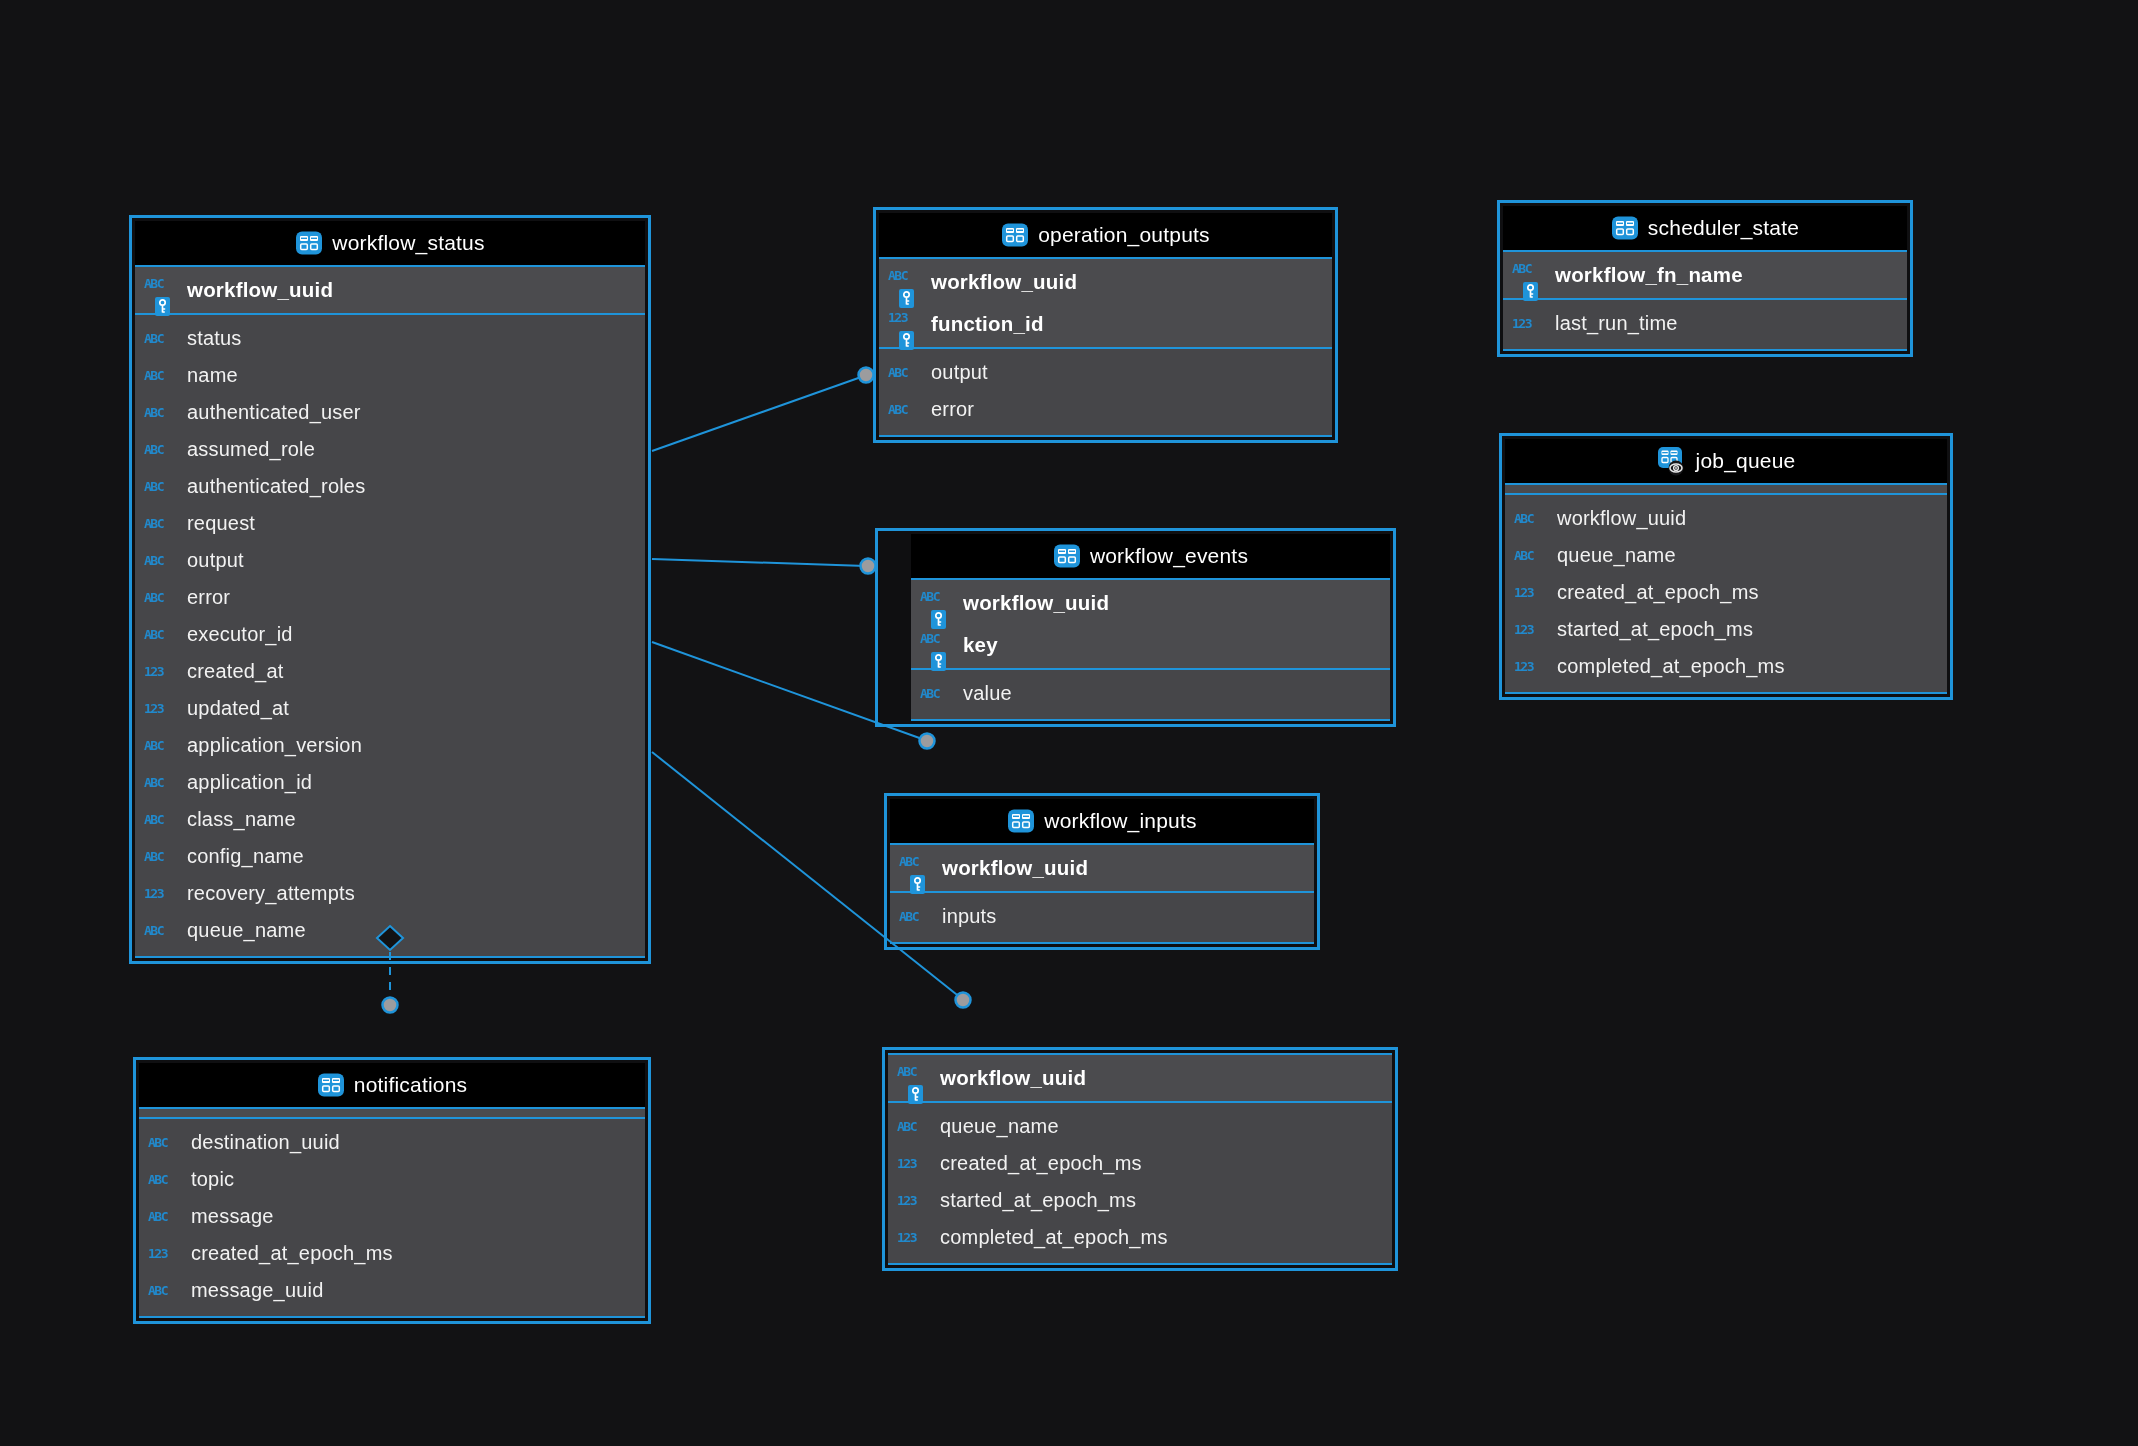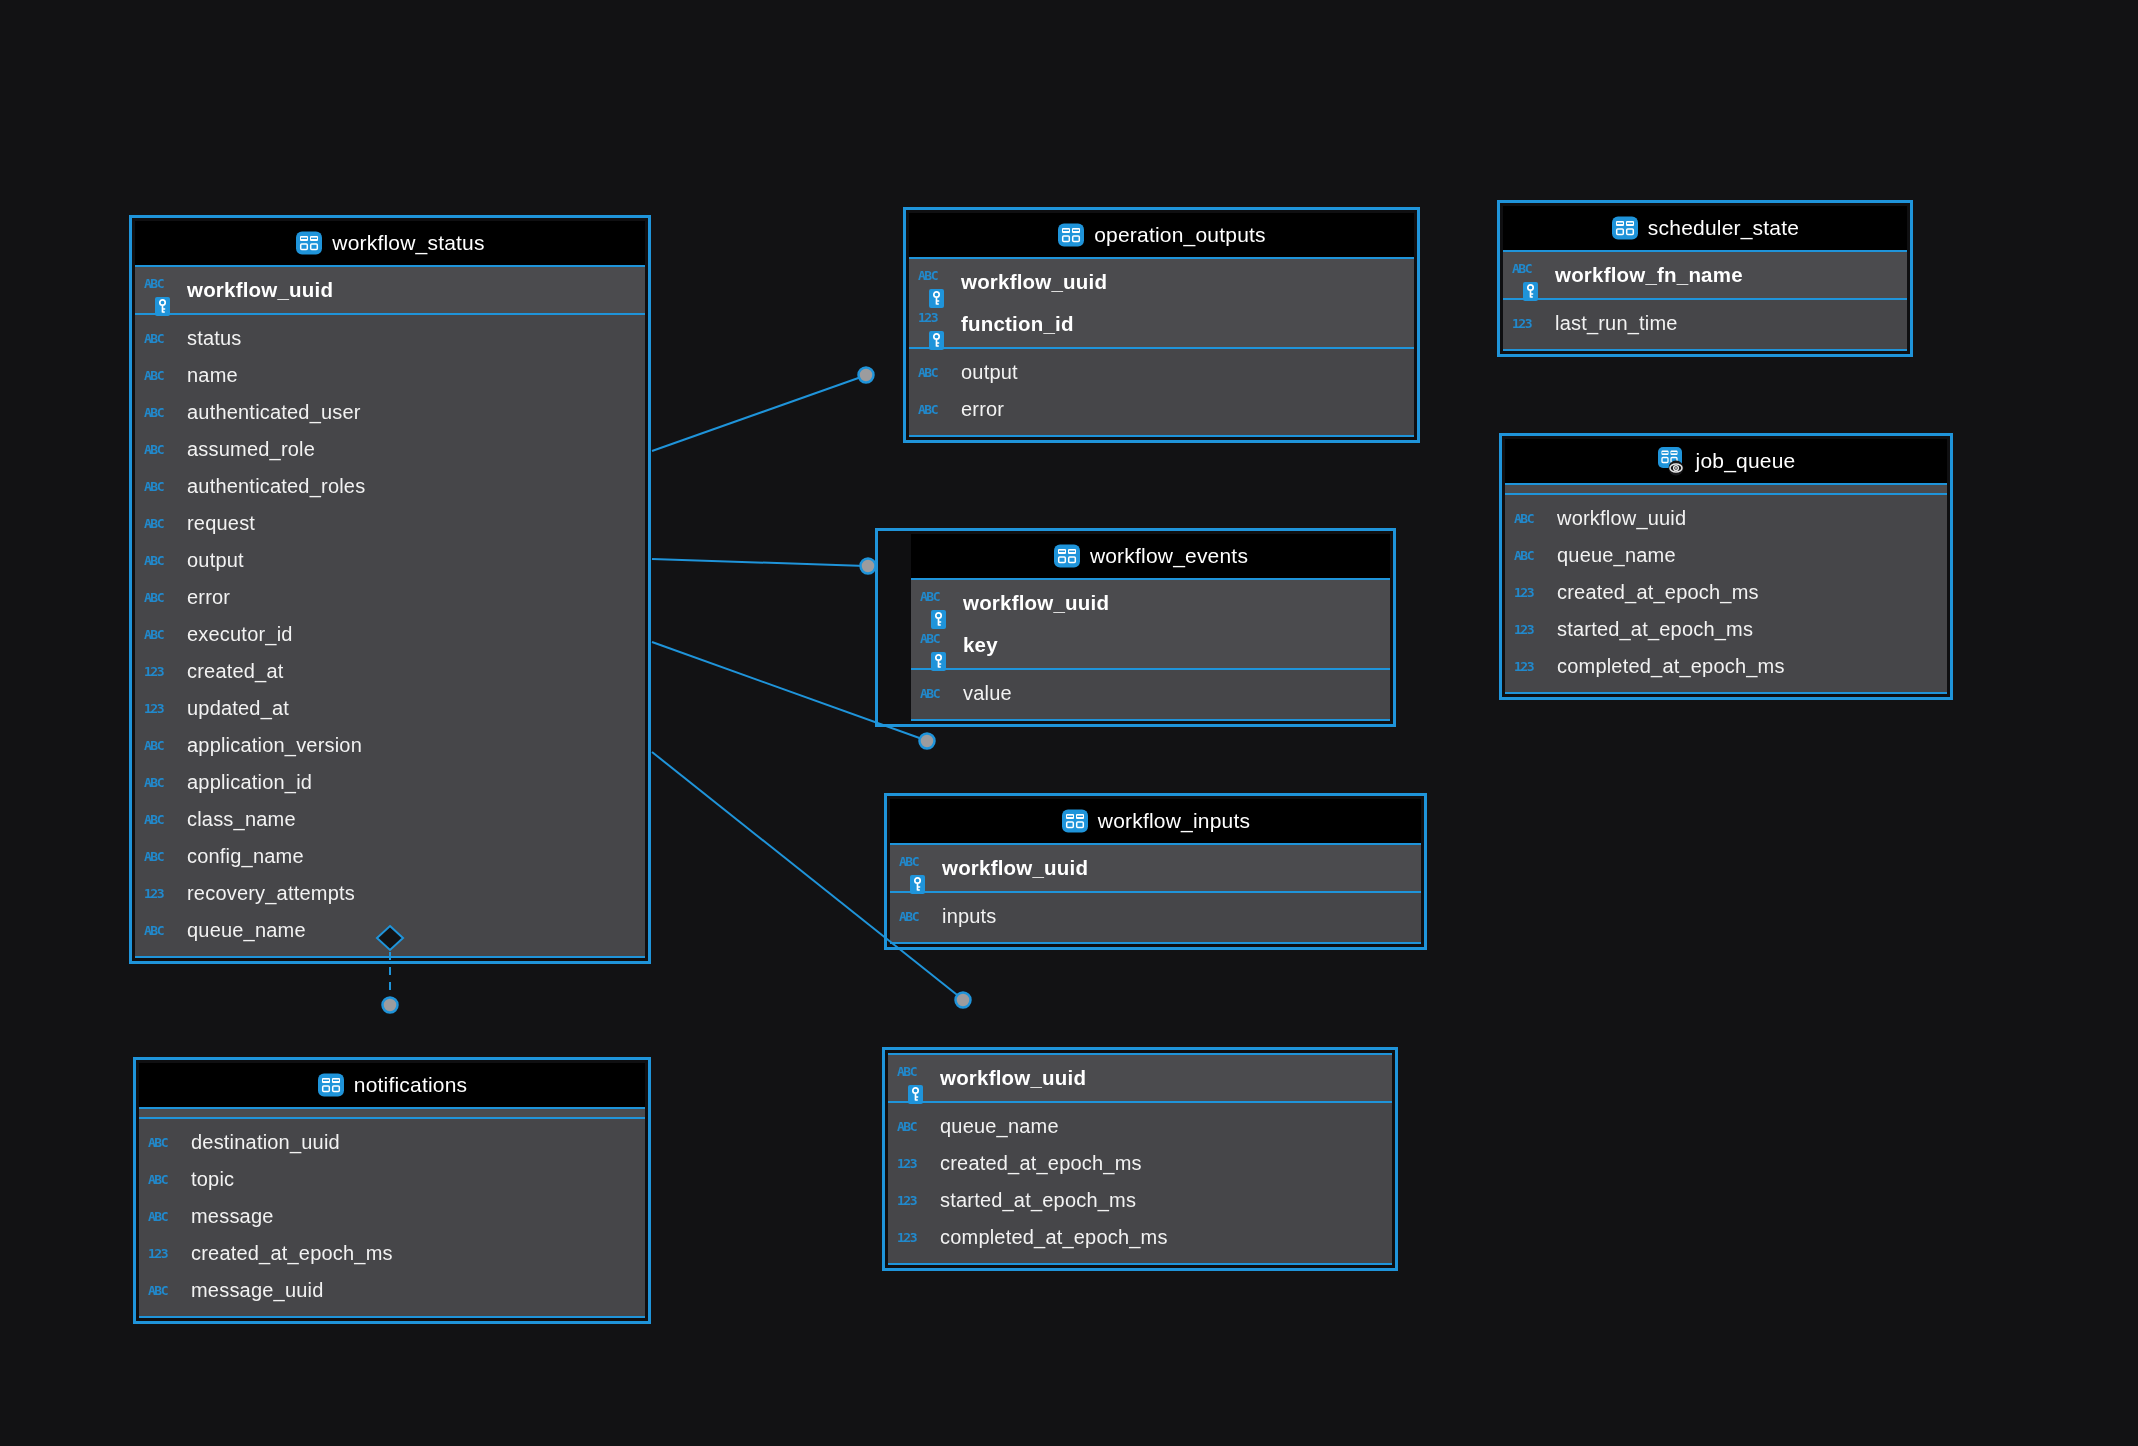--- a/index.html
+++ b/index.html
@@ -163,21 +163,21 @@
             <span class="cname">recovery_attempts</span>
           </div>
           <div class="row">
             <span class="ticon">
               <span class="tglyph">ABC</span>
             </span>
             <span class="cname">queue_name</span>
           </div>
         </div>
       </div>
-      <div class="table" style="left: 903px; top: 163px; width: 517px;">
+      <div class="table" style="left: 873px; top: 163px; width: 465px;">
         <div class="thead">
           <span class="hicon"><svg width="28" height="28" viewBox="0 0 28 28">
               <rect x="1" y="2.5" width="26" height="23" rx="6" fill="#1f94da"></rect>
               <rect x="5" y="7" width="8" height="5" rx="1" fill="#fff"></rect>
               <rect x="15" y="7" width="8" height="5" rx="1" fill="#fff"></rect>
               <rect x="6" y="8.6" width="6" height="1.4" fill="#1f94da"></rect>
               <rect x="16" y="8.6" width="6" height="1.4" fill="#1f94da"></rect>
               <rect x="5.7" y="15" width="6.6" height="5.6" rx="1" fill="none" stroke="#fff" stroke-width="1.5"></rect>
               <rect x="15.7" y="15" width="6.6" height="5.6" rx="1" fill="none" stroke="#fff" stroke-width="1.5"></rect>
             </svg></span>
@@ -358,21 +358,21 @@
         </div>
         <div class="colsc">
           <div class="row">
             <span class="ticon">
               <span class="tglyph">ABC</span>
             </span>
             <span class="cname">value</span>
           </div>
         </div>
       </div>
-      <div class="table" style="left: 884px; top: 749px; width: 543px;">
+      <div class="table" style="left: 884px; top: 749px; width: 436px;">
         <div class="thead">
           <span class="hicon"><svg width="28" height="28" viewBox="0 0 28 28">
               <rect x="1" y="2.5" width="26" height="23" rx="6" fill="#1f94da"></rect>
               <rect x="5" y="7" width="8" height="5" rx="1" fill="#fff"></rect>
               <rect x="15" y="7" width="8" height="5" rx="1" fill="#fff"></rect>
               <rect x="6" y="8.6" width="6" height="1.4" fill="#1f94da"></rect>
               <rect x="16" y="8.6" width="6" height="1.4" fill="#1f94da"></rect>
               <rect x="5.7" y="15" width="6.6" height="5.6" rx="1" fill="none" stroke="#fff" stroke-width="1.5"></rect>
               <rect x="15.7" y="15" width="6.6" height="5.6" rx="1" fill="none" stroke="#fff" stroke-width="1.5"></rect>
             </svg></span>

